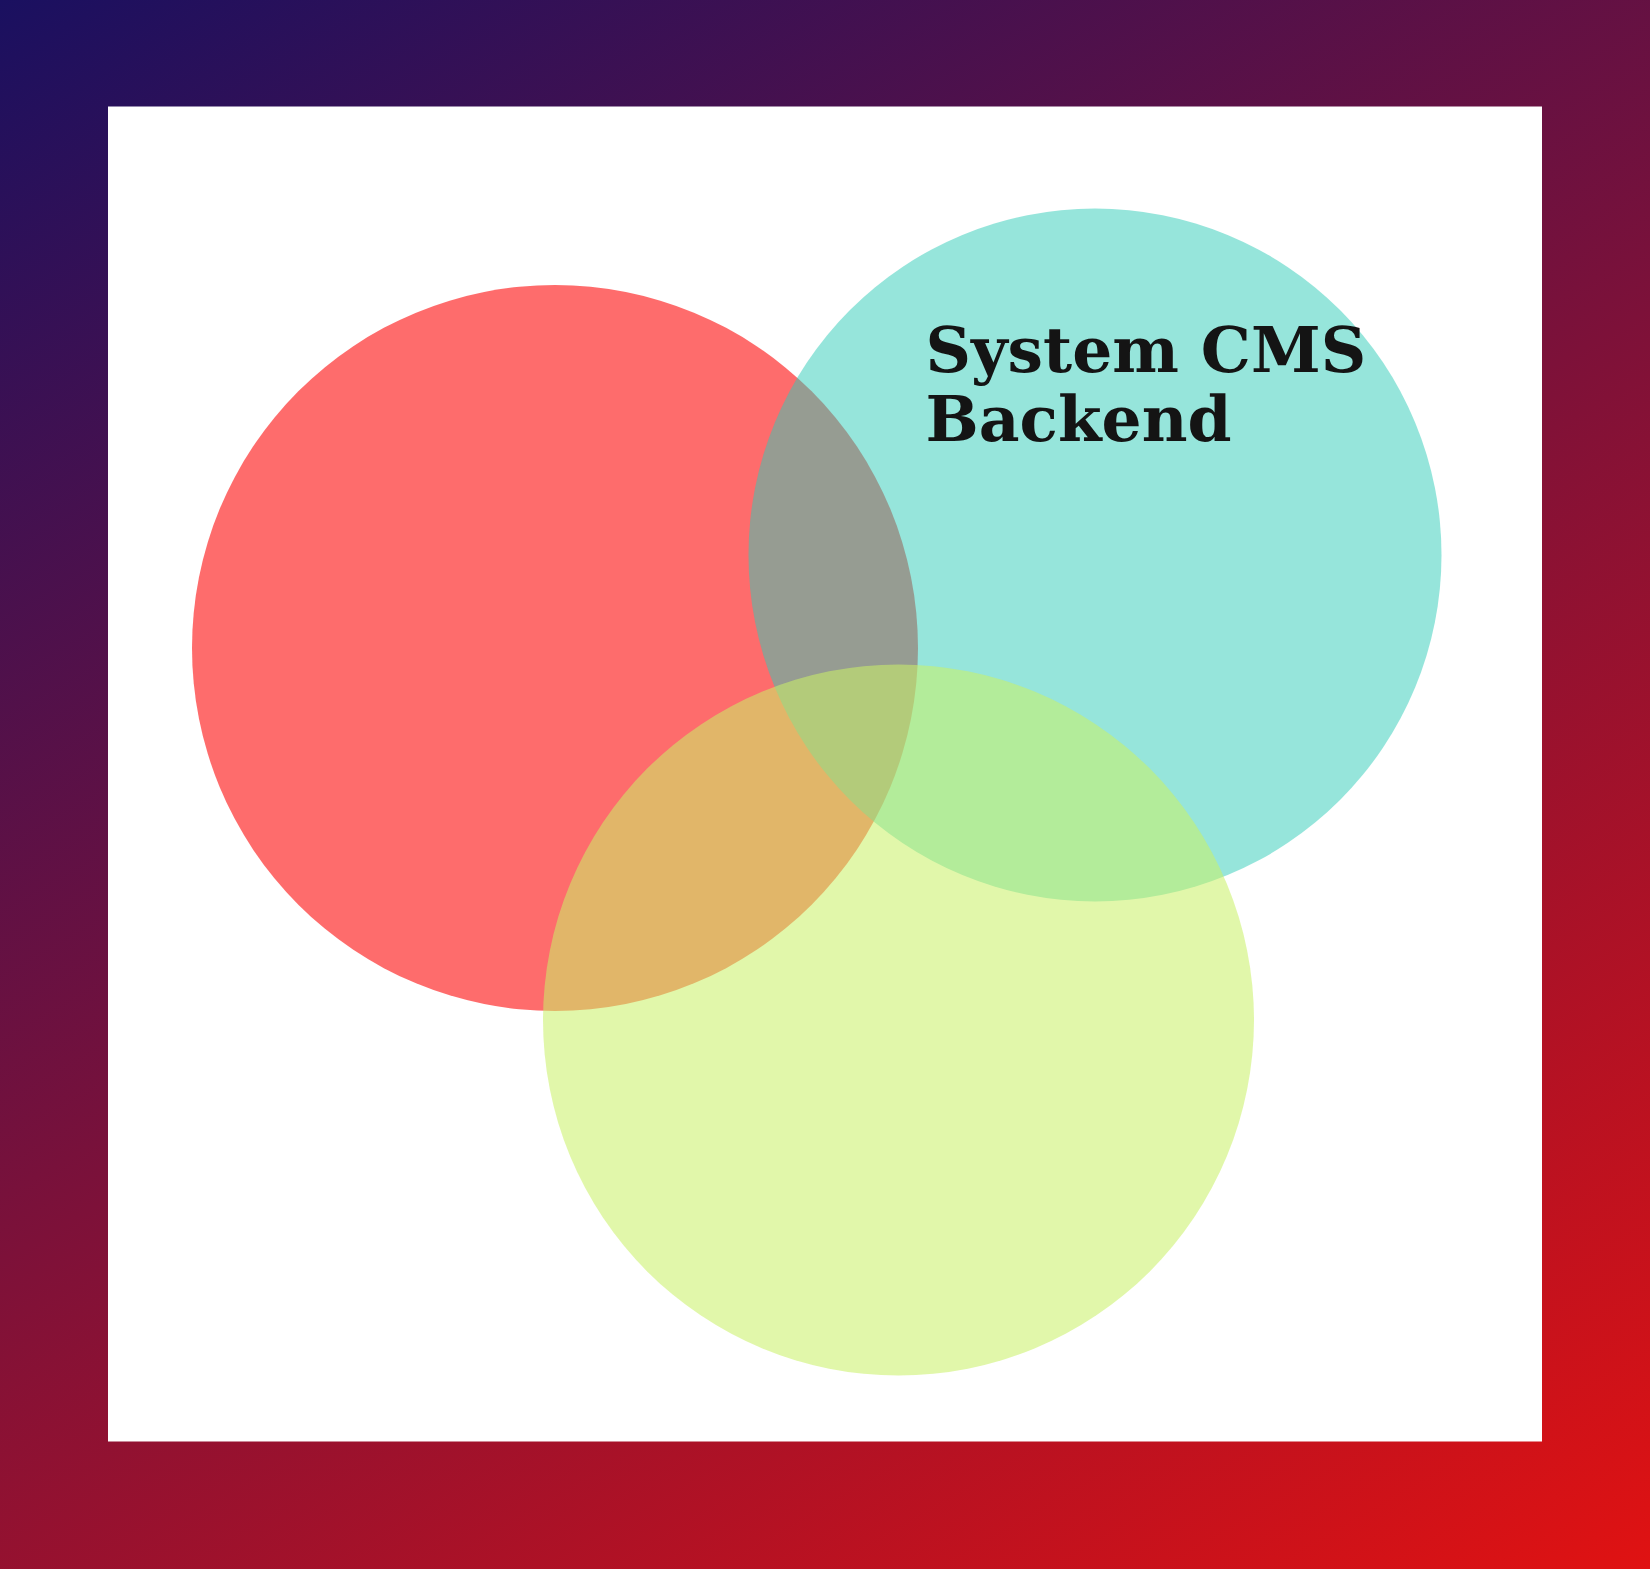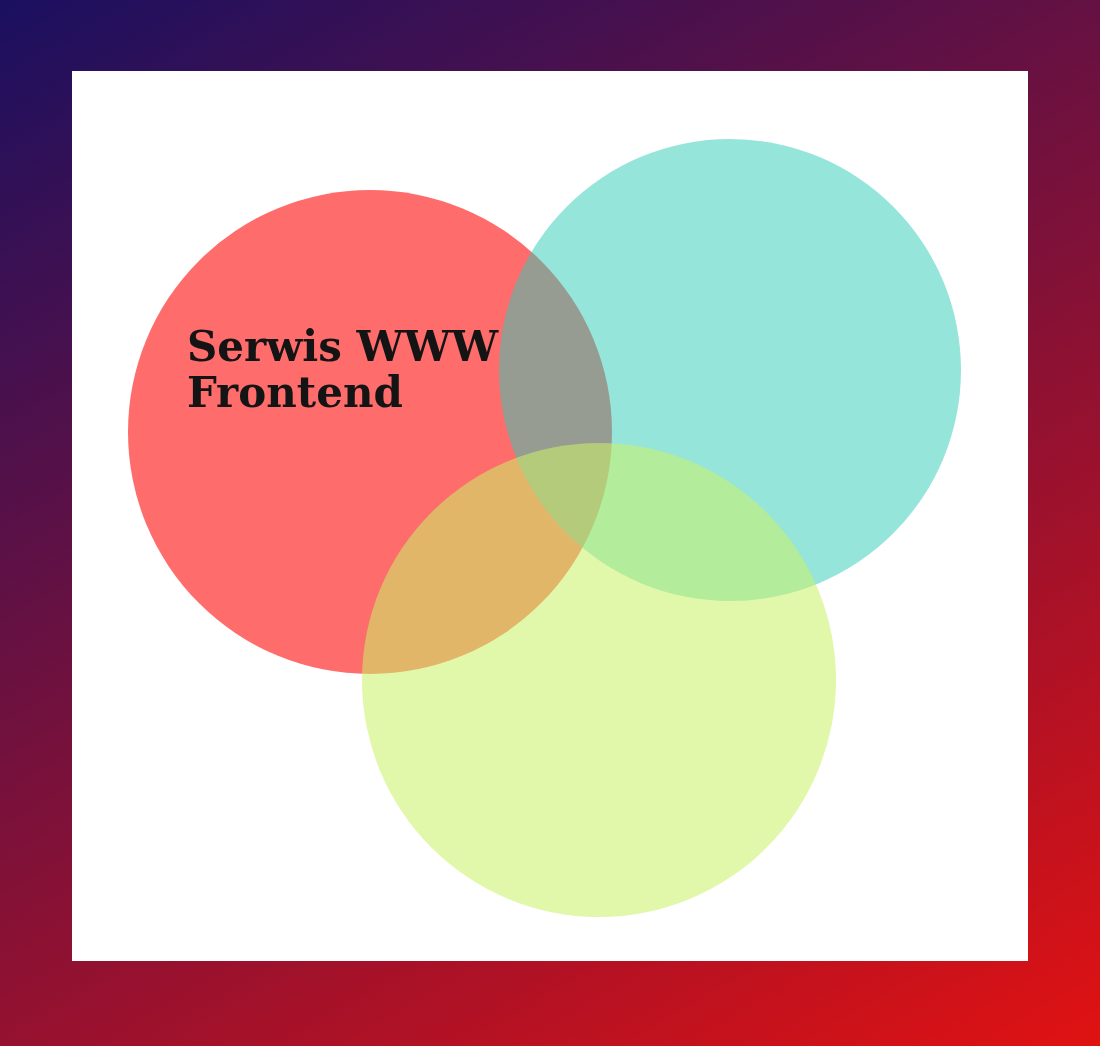--- a/index.html
+++ b/index.html
@@ -48,19 +48,19 @@
 
 <div class="stage" style="background: linear-gradient(150deg, rgb(26, 16, 96), rgb(224, 18, 18));">
   <div class="card" style="background: rgb(255, 255, 255);">
 
     <div class="circle c-frontend" style="background: rgba(253, 45, 45, 0.7);"></div>
 
     <div class="circle c-backend" style="background: rgba(45, 203, 183, 0.5);"></div>
 
     <div class="circle c-hosting" style="background: rgba(202, 240, 104, 0.56);"></div>
 
-    <div class="venn-label l-frontend" style="color: rgb(20, 20, 20);">Serwis WWW
-Frontend</div>
 
+    <div class="venn-label l-backend" style="color: rgb(20, 20, 20);">System CMS
+Backend</div>
 
 
   </div>
 </div>
 
 </body></html>

